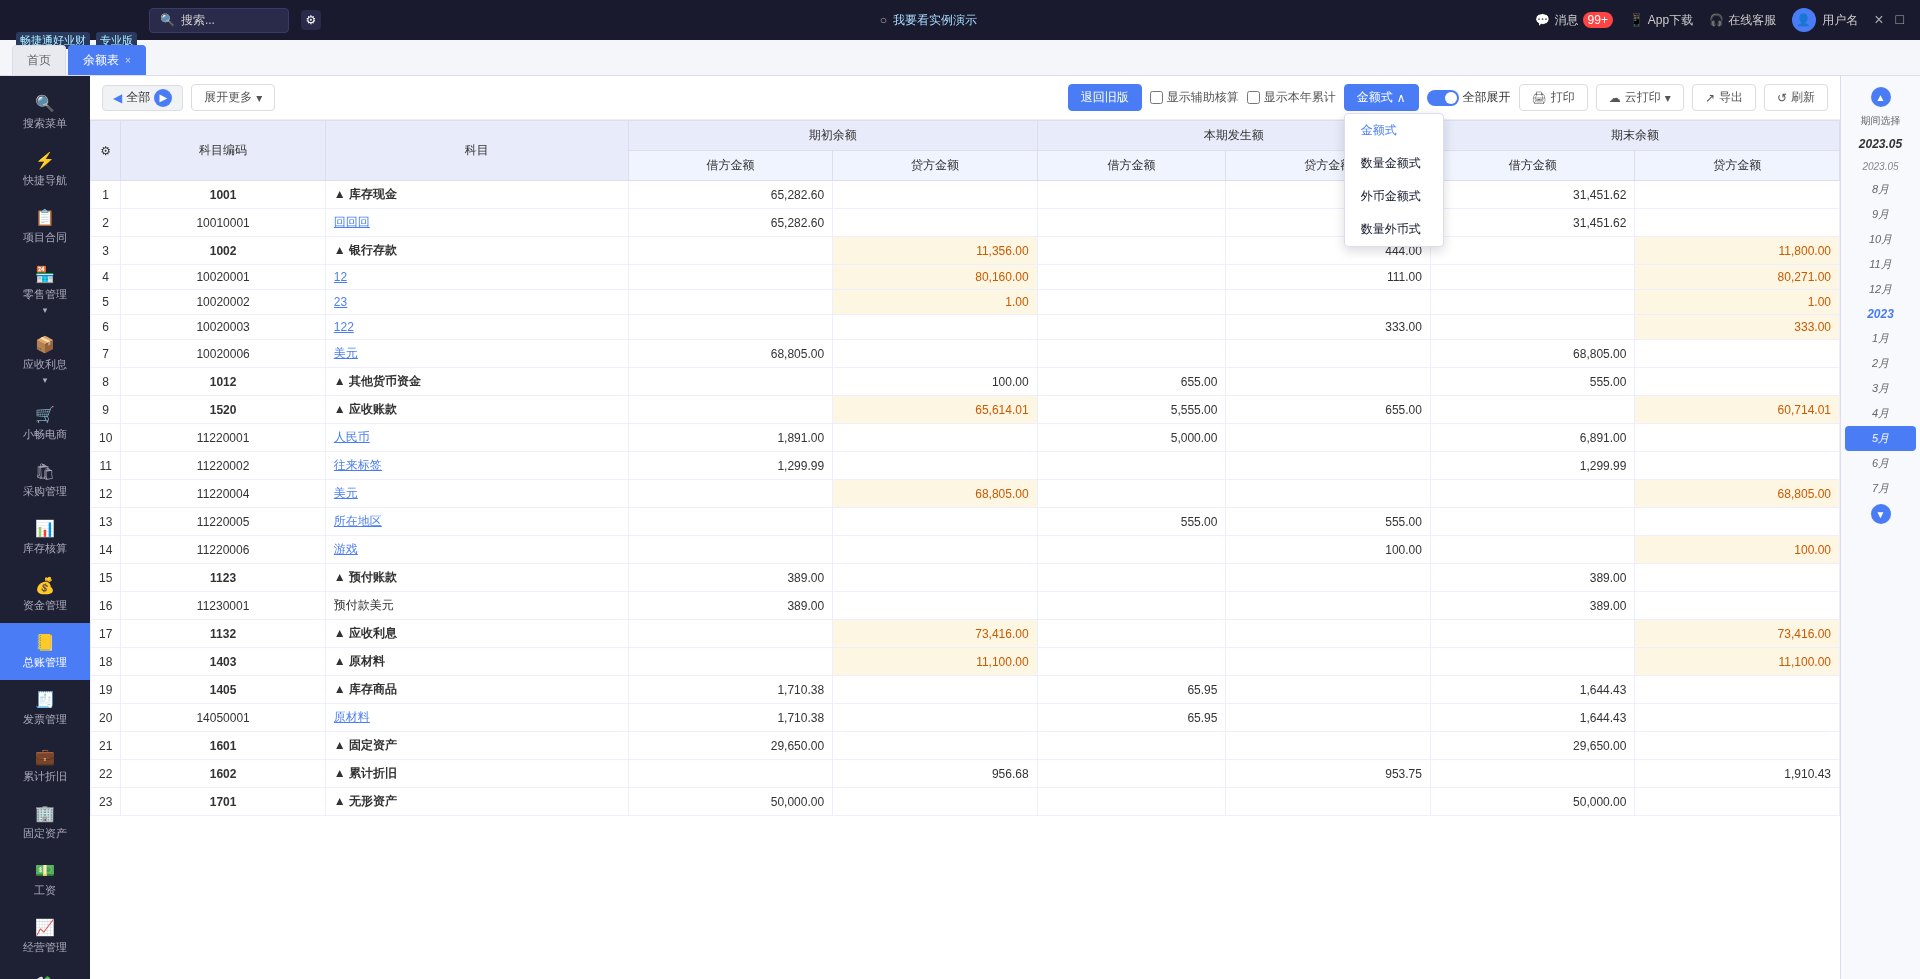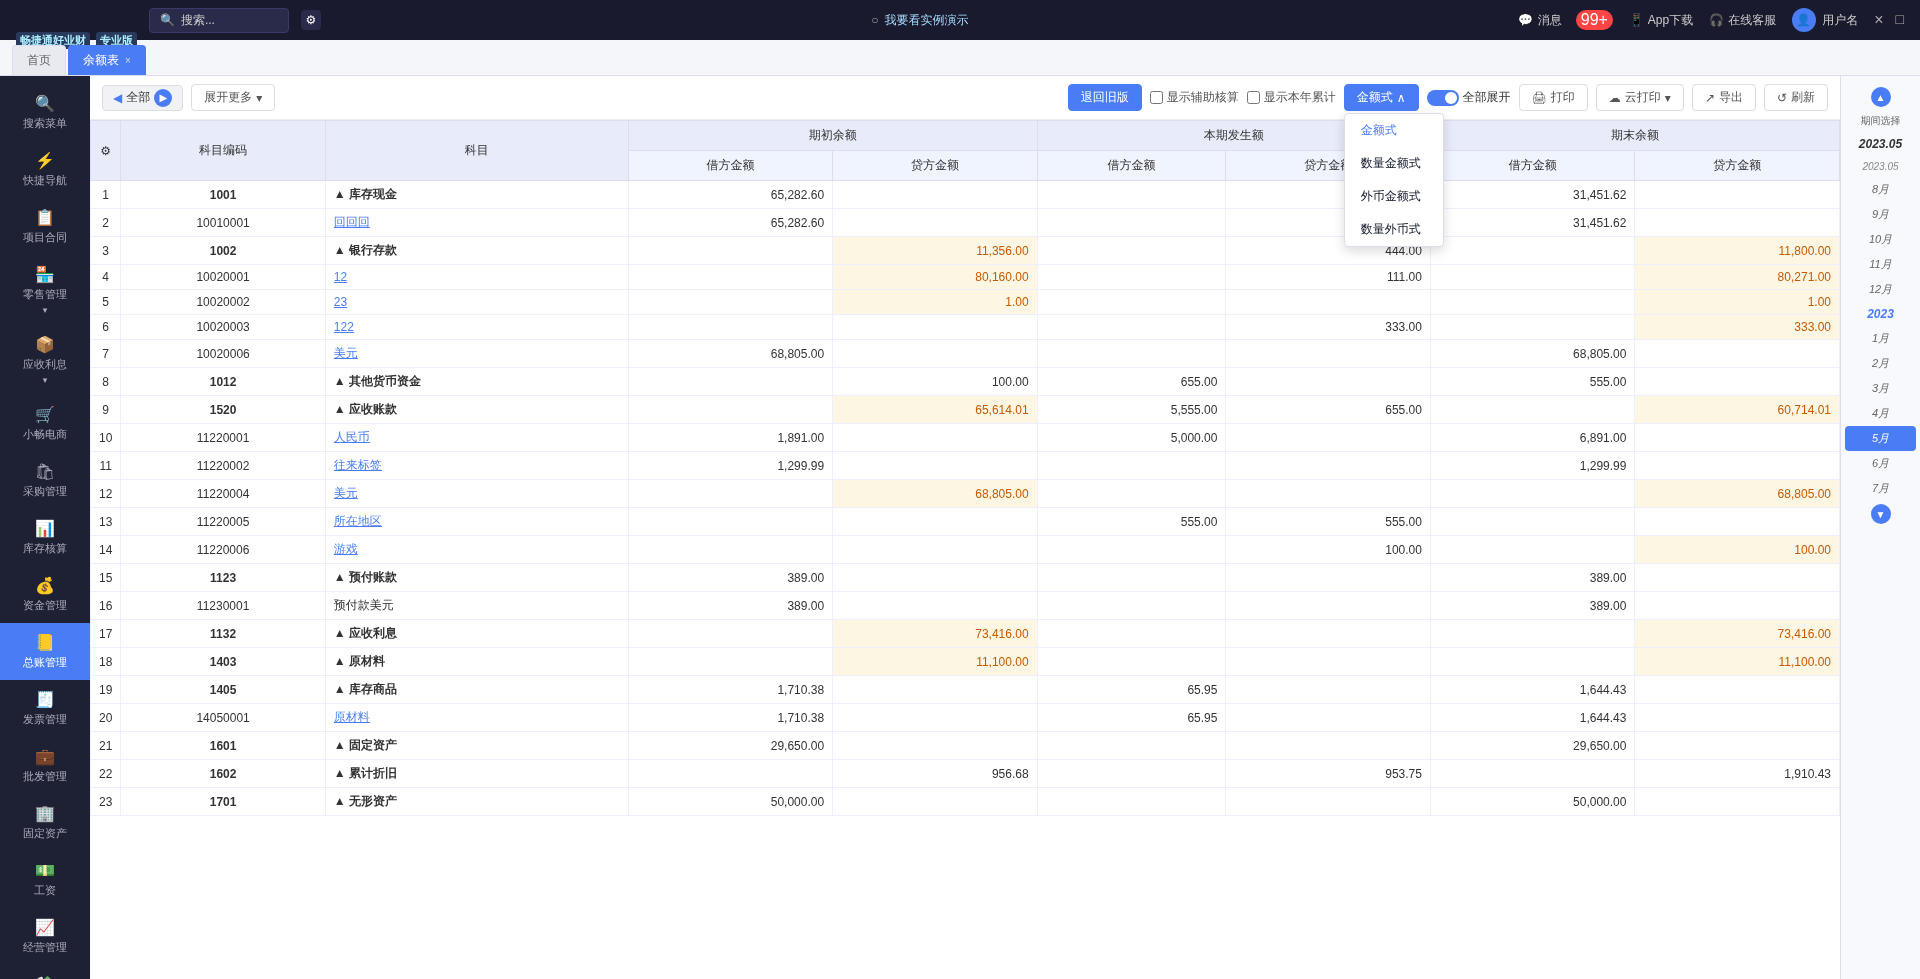--- a/index.html
+++ b/index.html
@@ -9,26 +9,26 @@
     .top-bar {
       height: 40px;
       background: #1a1a2e;
       display: flex;
       align-items: center;
       padding: 0 16px;
       justify-content: space-between;
       color: #fff;
     }
     .top-bar-left { display: flex; align-items: center; gap: 12px; }
-    .top-bar-logo { display: flex; align-items: center; gap: 6px; font-size: 13px; color: #6cd; font-weight: bold; margin-top: 40px; }
+    .top-bar-logo { display: flex; align-items: center; gap: 6px; font-size: 13px; color: #6cd; font-weight: normal; margin-top: 40px; }
     .top-bar-logo span { color: #aef; font-size: 11px; background: #2a3a5e; border-radius: 3px; padding: 1px 4px; }
     .top-bar-search { background: #2a2a4a; border: 1px solid #3a3a6a; border-radius: 4px; padding: 3px 10px; color: #ccc; font-size: 12px; width: 140px; display: flex; align-items: center; gap: 6px; }
     .top-bar-center { display: flex; align-items: center; gap: 6px; font-size: 12px; color: #aaa; }
     .top-bar-right { display: flex; align-items: center; gap: 16px; font-size: 12px; color: #ccc; }
-    .top-bar-right .badge { background: #ff4444; border-radius: 10px; padding: 1px 5px; font-size: 16px; color: #fff; margin-left: 10px; }
+    .top-bar-right .badge { background: #ff4444; border-radius: 10px; padding: 1px 5px; font-size: 12px; color: #fff; margin-left: 0; }
 
     
     .tab-bar {
       height: 36px;
       background: #f5f6fa;
       display: flex;
       align-items: flex-end;
       padding-left: 12px;
       border-bottom: 1px solid #dde;
       gap: 2px;
@@ -297,21 +297,21 @@
     <div class="sidebar-item active">
       <span class="icon">📒</span>
       <span>总账管理</span>
     </div>
     <div class="sidebar-item">
       <span class="icon">🧾</span>
       <span>发票管理</span>
     </div>
     <div class="sidebar-item">
       <span class="icon">💼</span>
-      <span>批发管理</span>
+      <span>累计折旧</span>
     </div>
     <div class="sidebar-item">
       <span class="icon">🏢</span>
       <span>固定资产</span>
     </div>
     <div class="sidebar-item">
       <span class="icon">💵</span>
       <span>工资</span>
     </div>
     <div class="sidebar-item">

